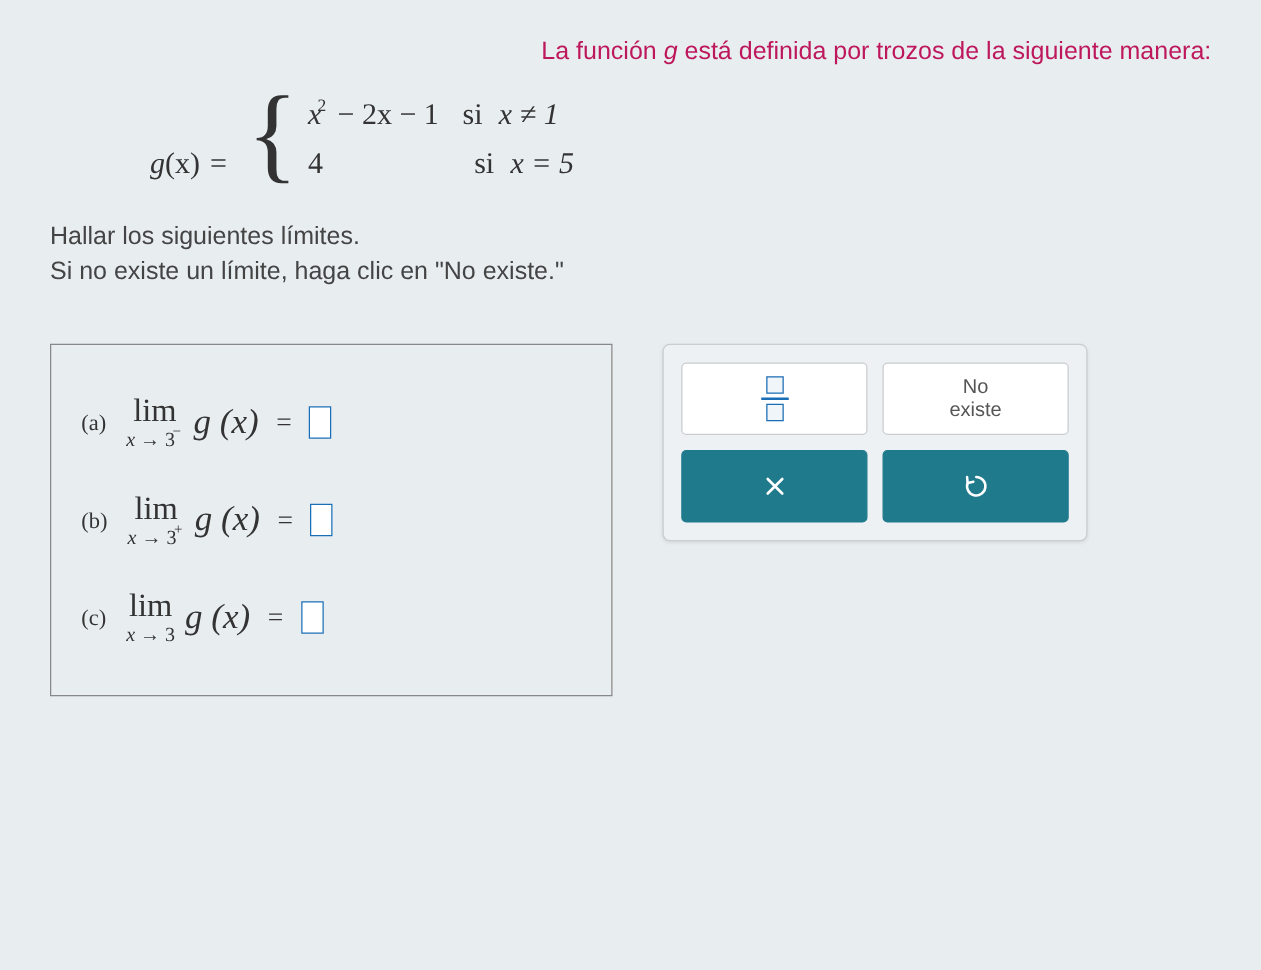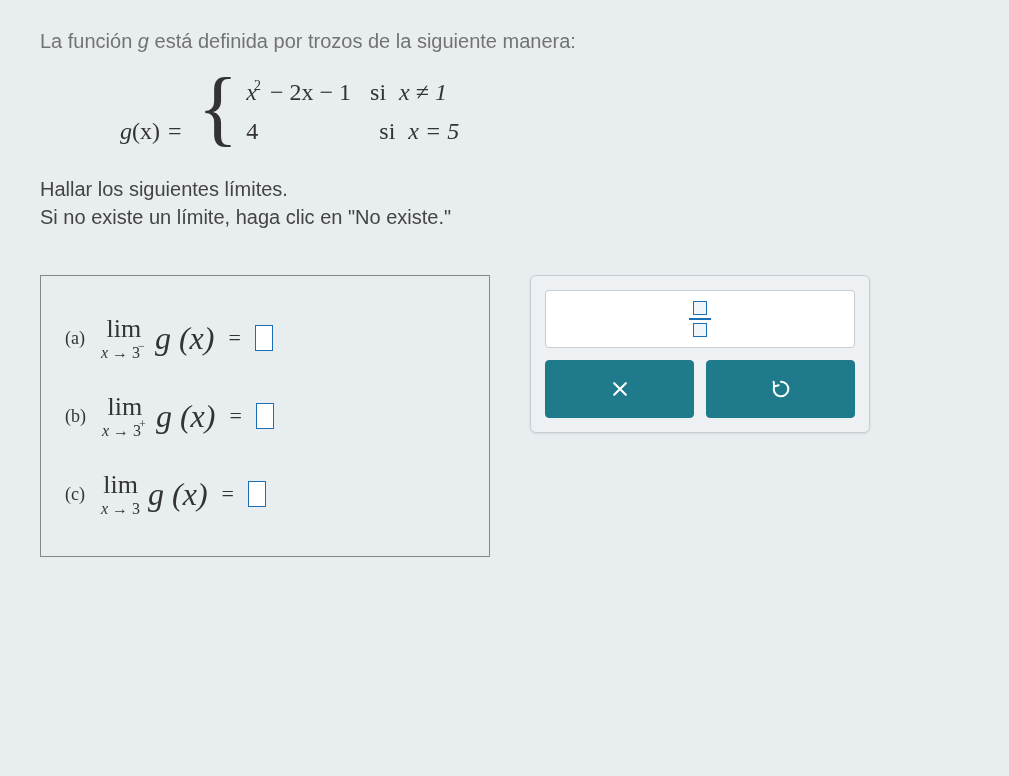--- a/index.html
+++ b/index.html
@@ -6,23 +6,24 @@
     body {
       font-family: Arial, sans-serif;
       background: #e8edf0;
       padding: 30px 40px;
       color: #333;
       width: 1009px;
       height: 776px;
     }
     .prompt-text {
       font-size: 20px;
-      color: #737373;
+      color: #be185d;
       margin-bottom: 24px;
       font-style: normal;
+      text-align: right;
     }
     .prompt-text .italic { font-style: italic; }
     .equation {
       font-family: Liberation Serif, serif;
       font-size: 24px;
       font-style: italic;
       margin: 18px 0 30px 80px;
       display: flex;
       align-items: flex-end;
     }
@@ -82,21 +83,21 @@
     }
     .lim-top { font-size: 26px; }
     .lim-sub {
       font-size: 16px;
       font-style: italic;
       display: flex;
       align-items: baseline;
       gap: 4px;
     }
     .lim-sub .arrow { font-style: normal; }
-    .gx { font-style: italic; font-size: 32px; }
+    .gx { font-style: italic; font-size: 28px; }
     .eq-sign { margin: 0 14px; font-style: normal; }
     .input-slot {
       display: inline-block;
       width: 18px;
       height: 26px;
       border: 1.5px solid #1a6eb5;
       background: #fff;
       vertical-align: middle;
     }
     .supscript { font-size: 12px; position: relative; top: -8px; left: -2px; font-style: normal; }
@@ -236,20 +237,24 @@
 
   <div class="tool-panel">
     <div class="tool-row">
       <div class="tool-btn">
         <div class="fraction-icon">
           <div class="sq"></div>
           <div class="bar"></div>
           <div class="sq"></div>
         </div>
       </div>
+      <div class="tool-btn" style="white-space:pre-line;text-align:center;line-height:1.2;">
+        <span>No
+existe</span>
+      </div>
     </div>
     <div class="tool-row">
       <div class="tool-btn dark x-icon">
         <svg viewBox="0 0 24 24">
             <path d="M5 5 L19 19 M19 5 L5 19" stroke="#fff" stroke-width="2.5" fill="none" stroke-linecap="round"></path>
           </svg>
       </div>
       <div class="tool-btn dark reset-icon">
         <svg viewBox="0 0 24 24">
             <path d="M12 4 a8 8 0 1 1 -7.5 5.2" stroke="#fff" stroke-width="2.2" fill="none" stroke-linecap="round"></path>

